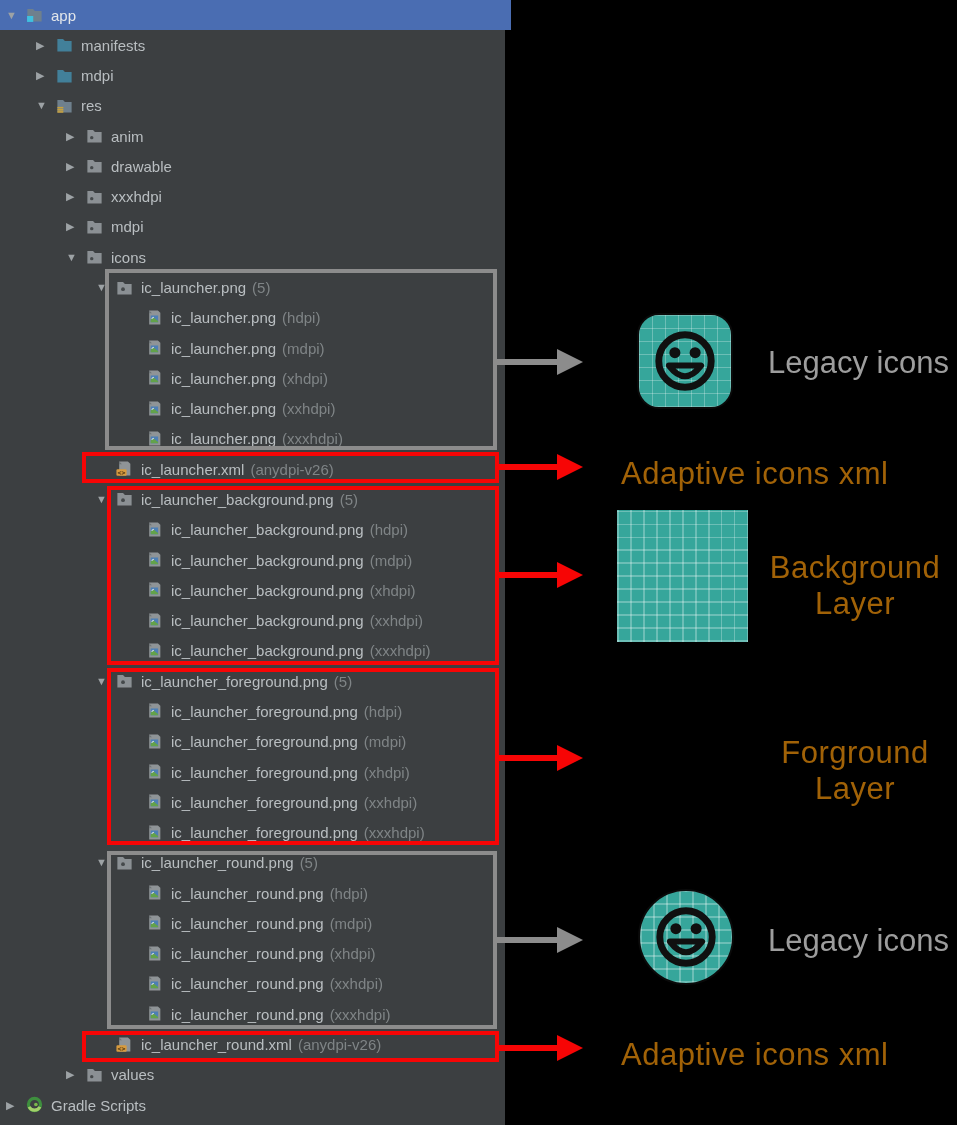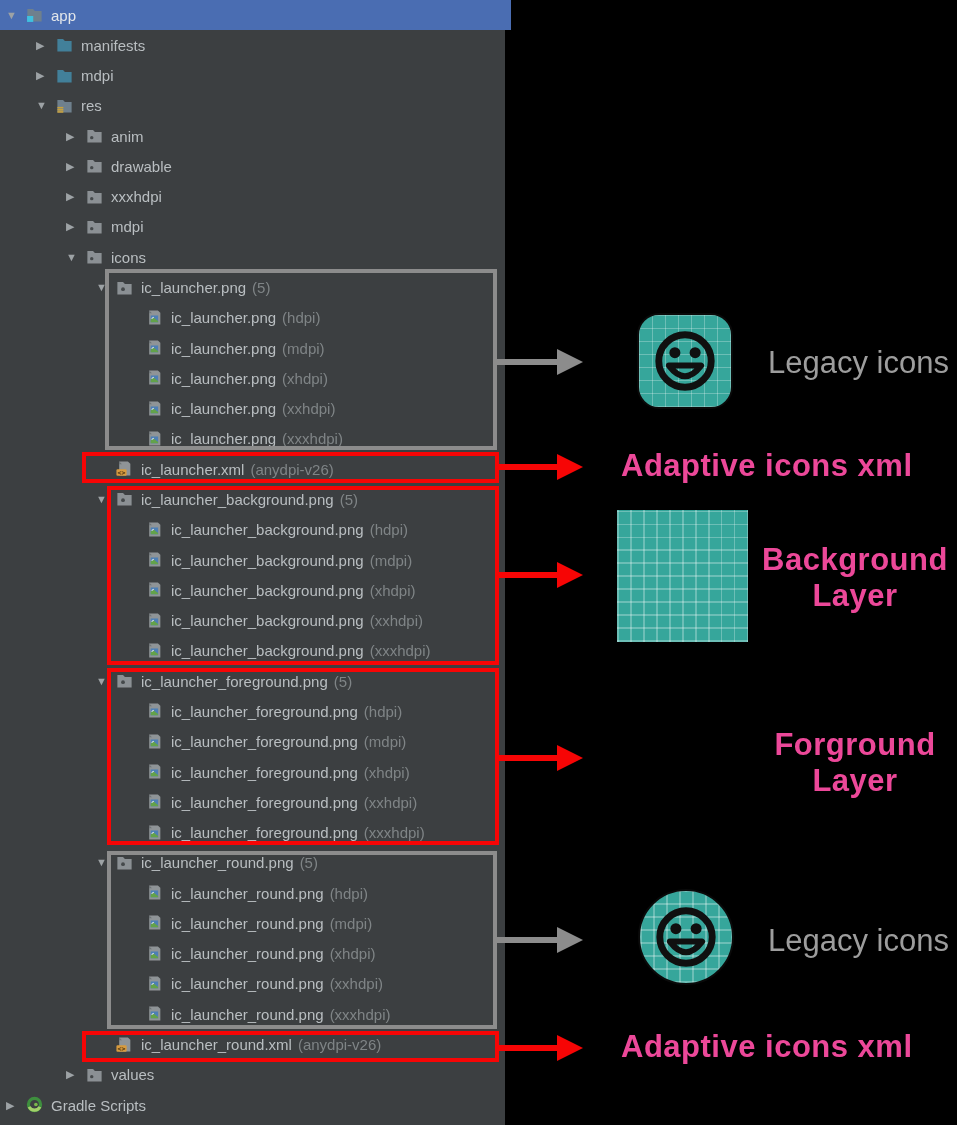--- a/index.html
+++ b/index.html
@@ -60,21 +60,21 @@
       repeating-linear-gradient(0deg, rgba(255,255,255,.27) 0 1.5px, transparent 1.5px 13px),
       repeating-linear-gradient(90deg, rgba(255,255,255,.27) 0 1.5px, transparent 1.5px 13px);
   }
   #icon-legacy-square{left:637px;top:313px;width:96px;height:96px;border-radius:22px;border:2px solid #0a0a0a;box-sizing:border-box;}
   #icon-bg-layer{left:617px;top:510px;width:131px;height:132px;}
   #icon-legacy-round{left:638px;top:889px;width:96px;height:96px;border-radius:50%;border:2px solid #0a0a0a;box-sizing:border-box;}
   .teal-grid svg{width:100%;height:100%;display:block;}
   
   .lbl{position:absolute;white-space:nowrap;}
   .lbl.gray{color:#9d9d9d;font-size:31px;}
-  .lbl.red{color:#ec4899;font-size:31px;font-weight:700;letter-spacing:.5px;}
+  .lbl.red{color:#a16207;font-size:31px;font-weight:400;letter-spacing:.5px;margin-top:8px;}
   .lbl.two{white-space:normal;text-align:center;line-height:36px;}
   #lbl-legacy1{left:768px;top:345px;}
   #lbl-adaptive1{left:621px;top:448px;}
   #lbl-bg{left:745px;top:542px;width:220px;}
   #lbl-fg{left:745px;top:727px;width:220px;}
   #lbl-legacy2{left:768px;top:923px;}
   #lbl-adaptive2{left:621px;top:1029px;}
 </style>
 </head>
 <body>

